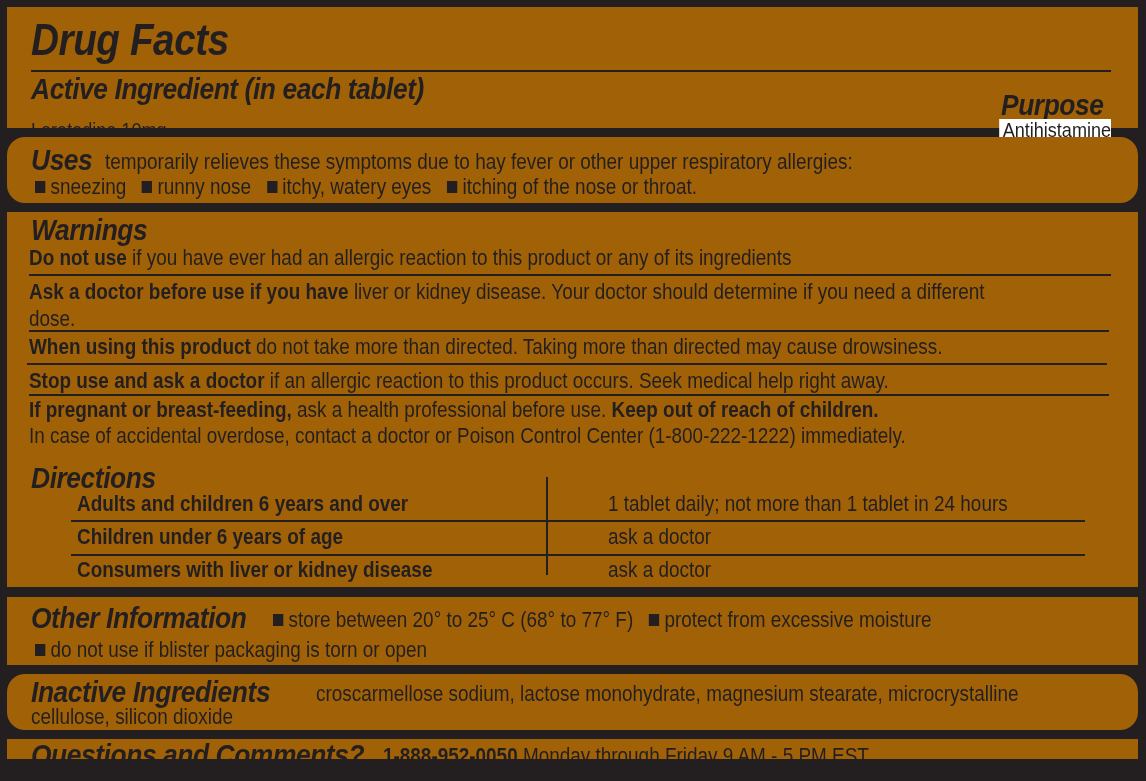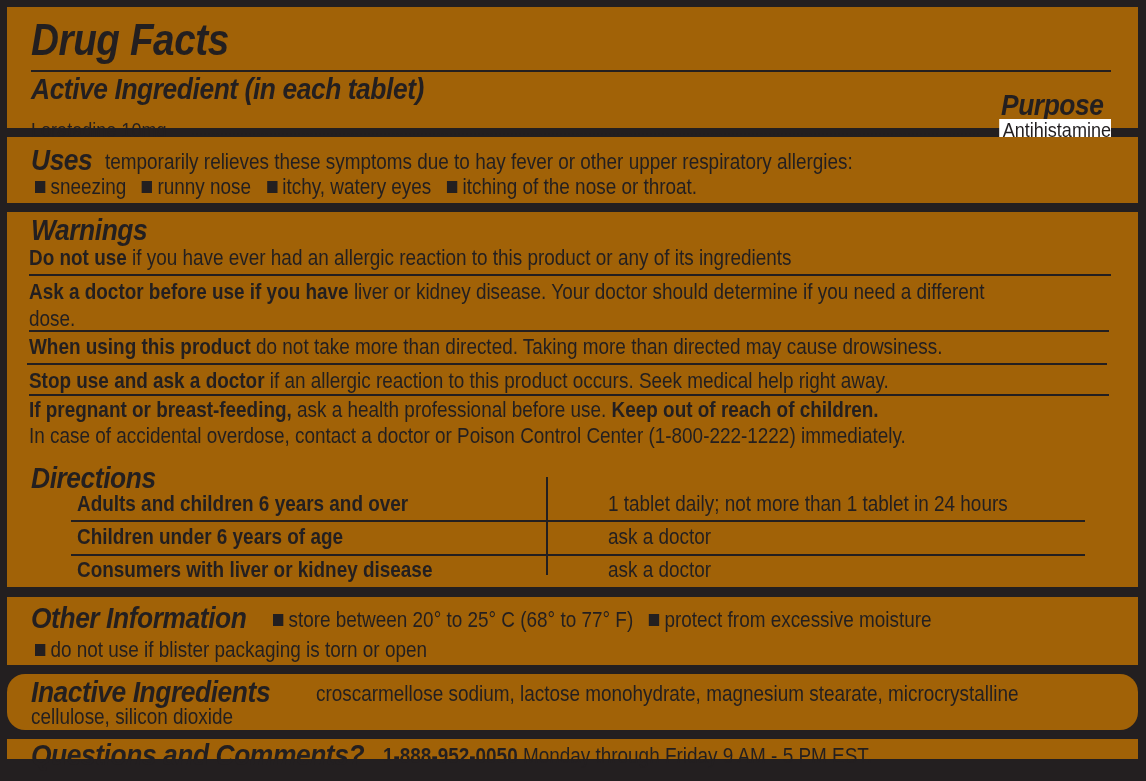--- a/index.html
+++ b/index.html
@@ -23,21 +23,21 @@
   <div class="abs" style="right:34px;top:66px;margin-top:16px;">
     <span class="hd" style="font-size:30px;line-height:32px;transform-origin:right center;">Purpose</span>
   </div>
   <div class="abs" style="left:24px;top:112px;width:1080px;height:22px;overflow:hidden;font-size:21px;line-height:22px;">
     <span class="cond" style="position:absolute;left:0;top:0;">Loratadine 10mg</span>
     <span style="position:absolute;left:160px;top:0;font-size:14px;letter-spacing:0.2px;width:790px;overflow:hidden;white-space:nowrap;">............................................................................................................................................................................................................</span>
     <span style="position:absolute;right:0;top:0;background:#fff;padding-left:4px;white-space:nowrap;display:inline-block;transform:scaleX(0.86);transform-origin:right center;">Antihistamine</span>
   </div>
 </div>
 
-<div class="sec" style="top:137px;height:66px;">
+<div class="sec" style="top:137px;height:66px;border-radius:18px;">
   <div class="abs" style="left:24px;top:7px;white-space:nowrap;">
     <span class="hd" style="font-size:30px;line-height:32px;">Uses</span>
   </div>
   <div class="abs cond" style="left:98px;top:13px;font-size:22px;line-height:24px;">temporarily relieves these symptoms due to hay fever or other upper respiratory allergies:</div>
   <div class="abs cond" style="left:28px;top:38px;font-size:22px;line-height:24px;">
     <span class="bullet"></span><span>sneezing</span>
     &nbsp;&nbsp;<span class="bullet"></span><span>runny nose</span>
     &nbsp;&nbsp;<span class="bullet"></span><span>itchy, watery eyes</span>
     &nbsp;&nbsp;<span class="bullet"></span><span>itching of the nose or throat.</span>
   </div>

